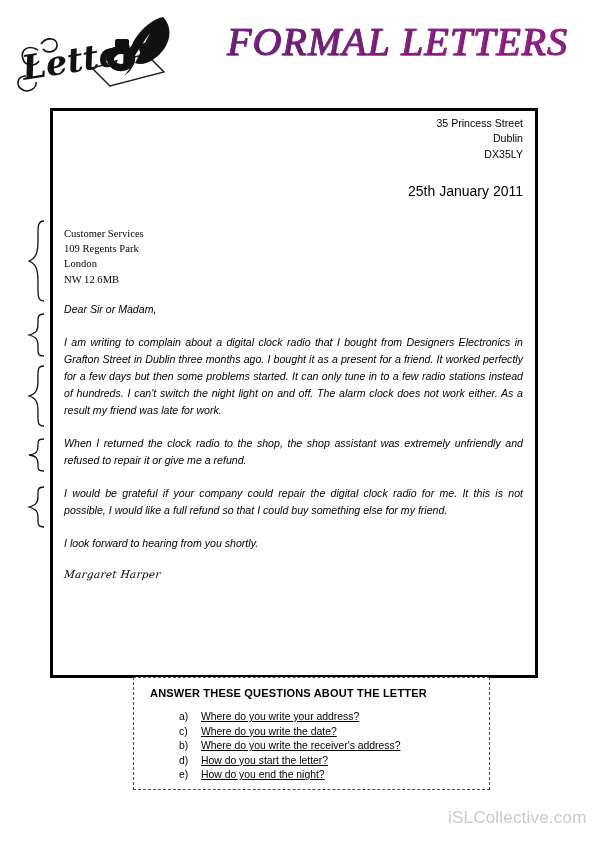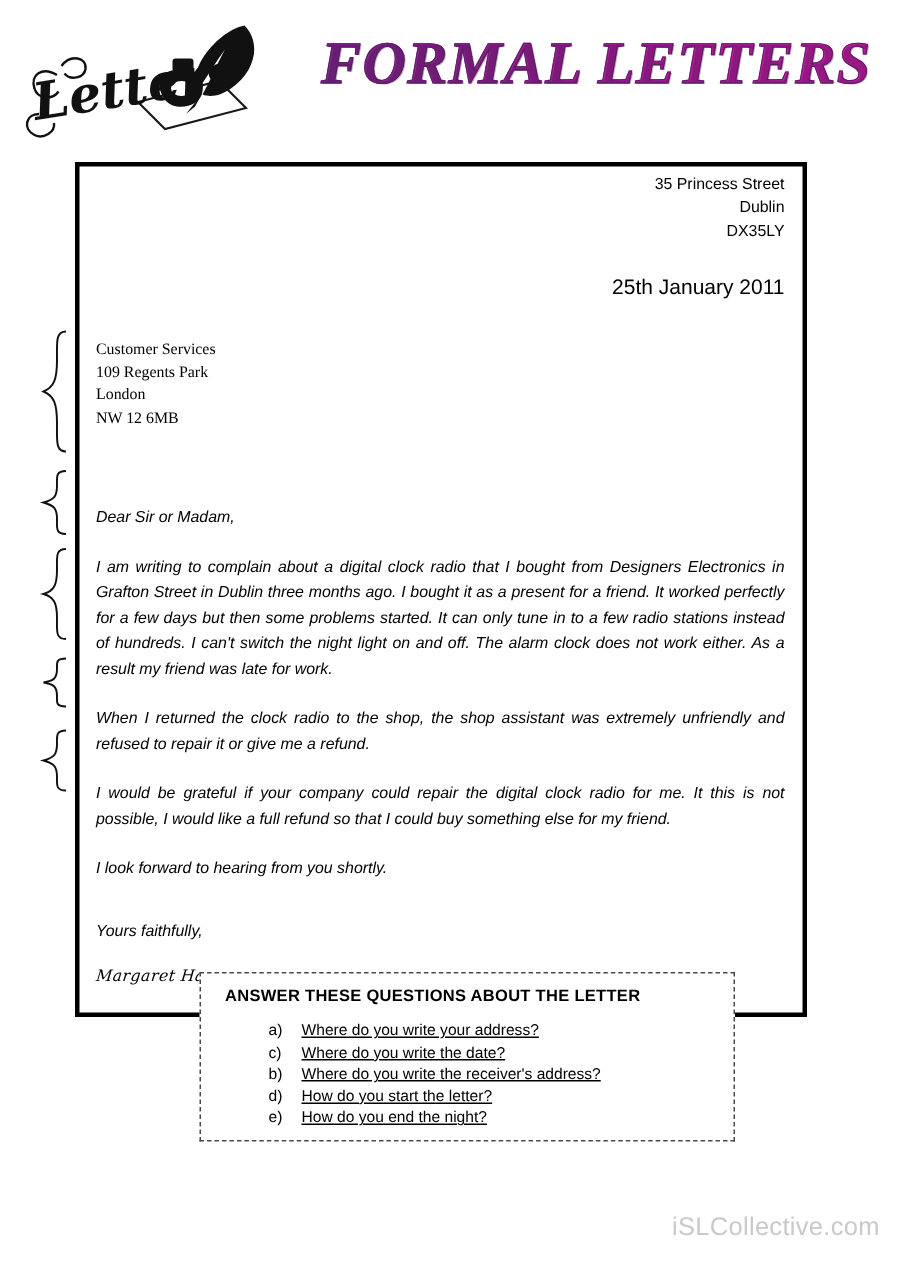--- a/index.html
+++ b/index.html
@@ -29,21 +29,21 @@
     width: 165px;
     height: 84px;
   }
   #worksheet-title {
     position: absolute;
     left: 205px; top: 16px;
     width: 385px;
     text-align: center;
     font-family: "Liberation Serif", serif;
     font-style: italic;
-    font-weight: bold;
+    font-weight: normal;
     font-size: 40px;
     letter-spacing: 1px;
     line-height: 52px;
     white-space: nowrap;
     background: linear-gradient(100deg, #7a2a8a 0%, #8e2590 28%, #b31f9c 60%, #cc22a6 100%);
     -webkit-background-clip: text;
     background-clip: text;
     color: transparent;
     -webkit-text-stroke: 0.7px #5d1b68;
     text-shadow: 1px 1px 0 rgba(60,12,70,0.35);
@@ -81,21 +81,21 @@
     margin-top: 22px;
     font-size: 14px;
   }
   #recipient-block {
     margin-top: 26px;
     font-size: 10.6px;
     line-height: 15.4px;
     font-family: Liberation Serif, serif;
   }
   #salutation {
-    margin-top: 51px;
+    margin-top: 15px;
     font-style: italic;
     font-size: 10.6px;
   }
   .body-par {
     margin-top: 16px;
     font-style: italic;
     font-size: 10.6px;
     line-height: 17px;
     text-align: justify;
     padding-right: 4px;
@@ -126,21 +126,21 @@
   .brace {
     position: absolute;
     left: 0;
     width: 22px;
   }
   .brace svg { display: block; width: 22px; height: 100%; }
 
   
   #questions-box {
     position: absolute;
-    left: 133px; top: 648px;
+    left: 133px; top: 677px;
     width: 357px;
     height: 113px;
     border: 1px dashed #4a4a4a;
     box-sizing: border-box;
     background: #ffffff;
   }
   #questions-heading {
     position: absolute;
     left: 16px; top: 9px;
     font-size: 11px;
@@ -262,21 +262,20 @@
     <div id="salutation">Dear Sir or Madam,</div>
 
     <div class="body-par">I am writing to complain about a digital clock radio that I bought from Designers Electronics in Grafton Street in Dublin three months ago. I bought it as a present for a friend. It worked perfectly for a few days but then some problems started. It can only tune in to a few radio stations instead of hundreds. I can't switch the night light on and off. The alarm clock does not work either. As a result my friend was late for work.</div>
 
     <div class="body-par">When I returned the clock radio to the shop, the shop assistant was extremely unfriendly and refused to repair it or give me a refund.</div>
 
     <div class="body-par">I would be grateful if your company could repair the digital clock radio for me. It this is not possible, I would like a full refund so that I could buy something else for my friend.</div>
 
     <div class="body-par" id="par-closing">I look forward to hearing from you shortly.</div>
 
-    <div id="sign-off">Yours faithfully,</div>
 
     <div id="signature">Margaret Harper</div>
   </div>
 </div>
 
 <div id="questions-box">
   <div id="questions-heading">ANSWER THESE QUESTIONS ABOUT THE LETTER</div>
 
   <ul id="questions-list">
     <li>

